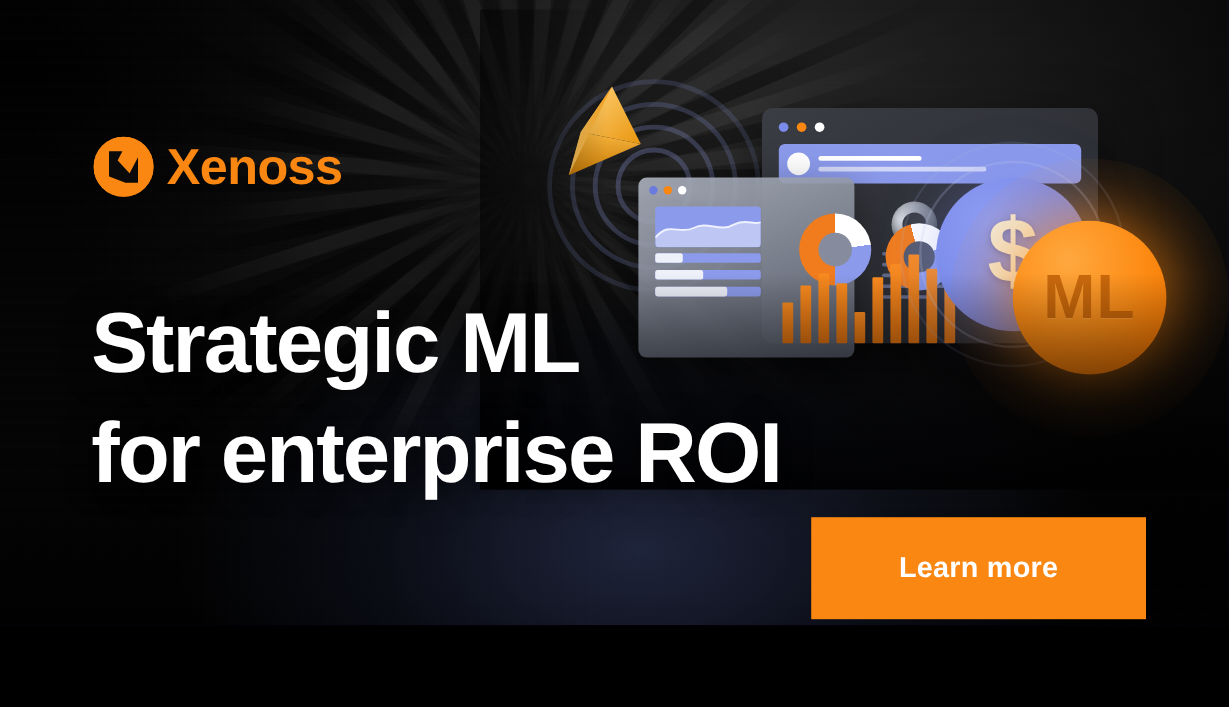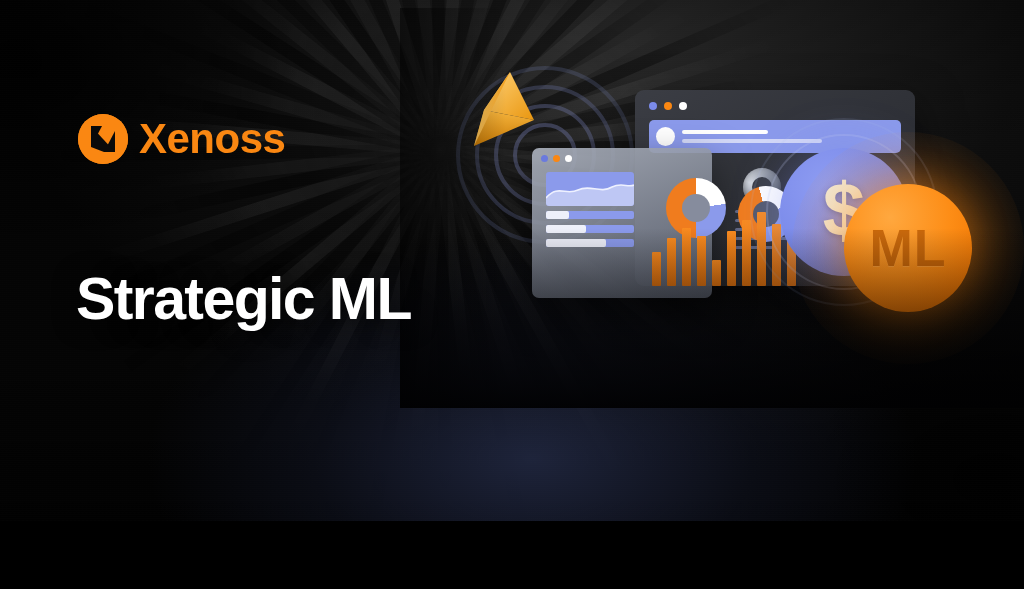--- a/index.html
+++ b/index.html
@@ -96,24 +96,24 @@
     font-size: 42px;
     font-weight: 700;
     letter-spacing: -0.5px;
     line-height: 1;
     white-space: nowrap;
   }
 
   
   .headline {
     position: absolute;
-    left: 76px; top: 236px;
+    left: 76px; top: 224px;
     width: 720px;
     color: #ffffff;
-    font-size: 59px;
+    font-size: 71px;
     font-weight: 700;
     line-height: 92px;
     letter-spacing: -1.6px;
     text-shadow: 0 2px 26px rgba(0,0,0,.75);
     z-index: 6;
     margin-top: 17px;
   }
   .headline .hl-line { display: block; white-space: nowrap; }
 
   
@@ -468,16 +468,18 @@
         <polygon points="13,12 24,12 13,33" fill="#0a0a0a"></polygon>
         <polygon points="37,38 26,38 37,17" fill="#0a0a0a"></polygon>
         <polygon points="13,12 37,38 26,38 13,33" fill="#0a0a0a"></polygon>
       </svg>
     </div>
     <div class="logo-word">Xenoss</div>
   </div>
 
   <h1 class="headline">
     <span class="hl-line">Strategic ML</span>
+    <span class="hl-line">for enterprise ROI</span>
   </h1>
 
+  <button class="cta">Learn more</button>
 
 </div>
 
 </body></html>

